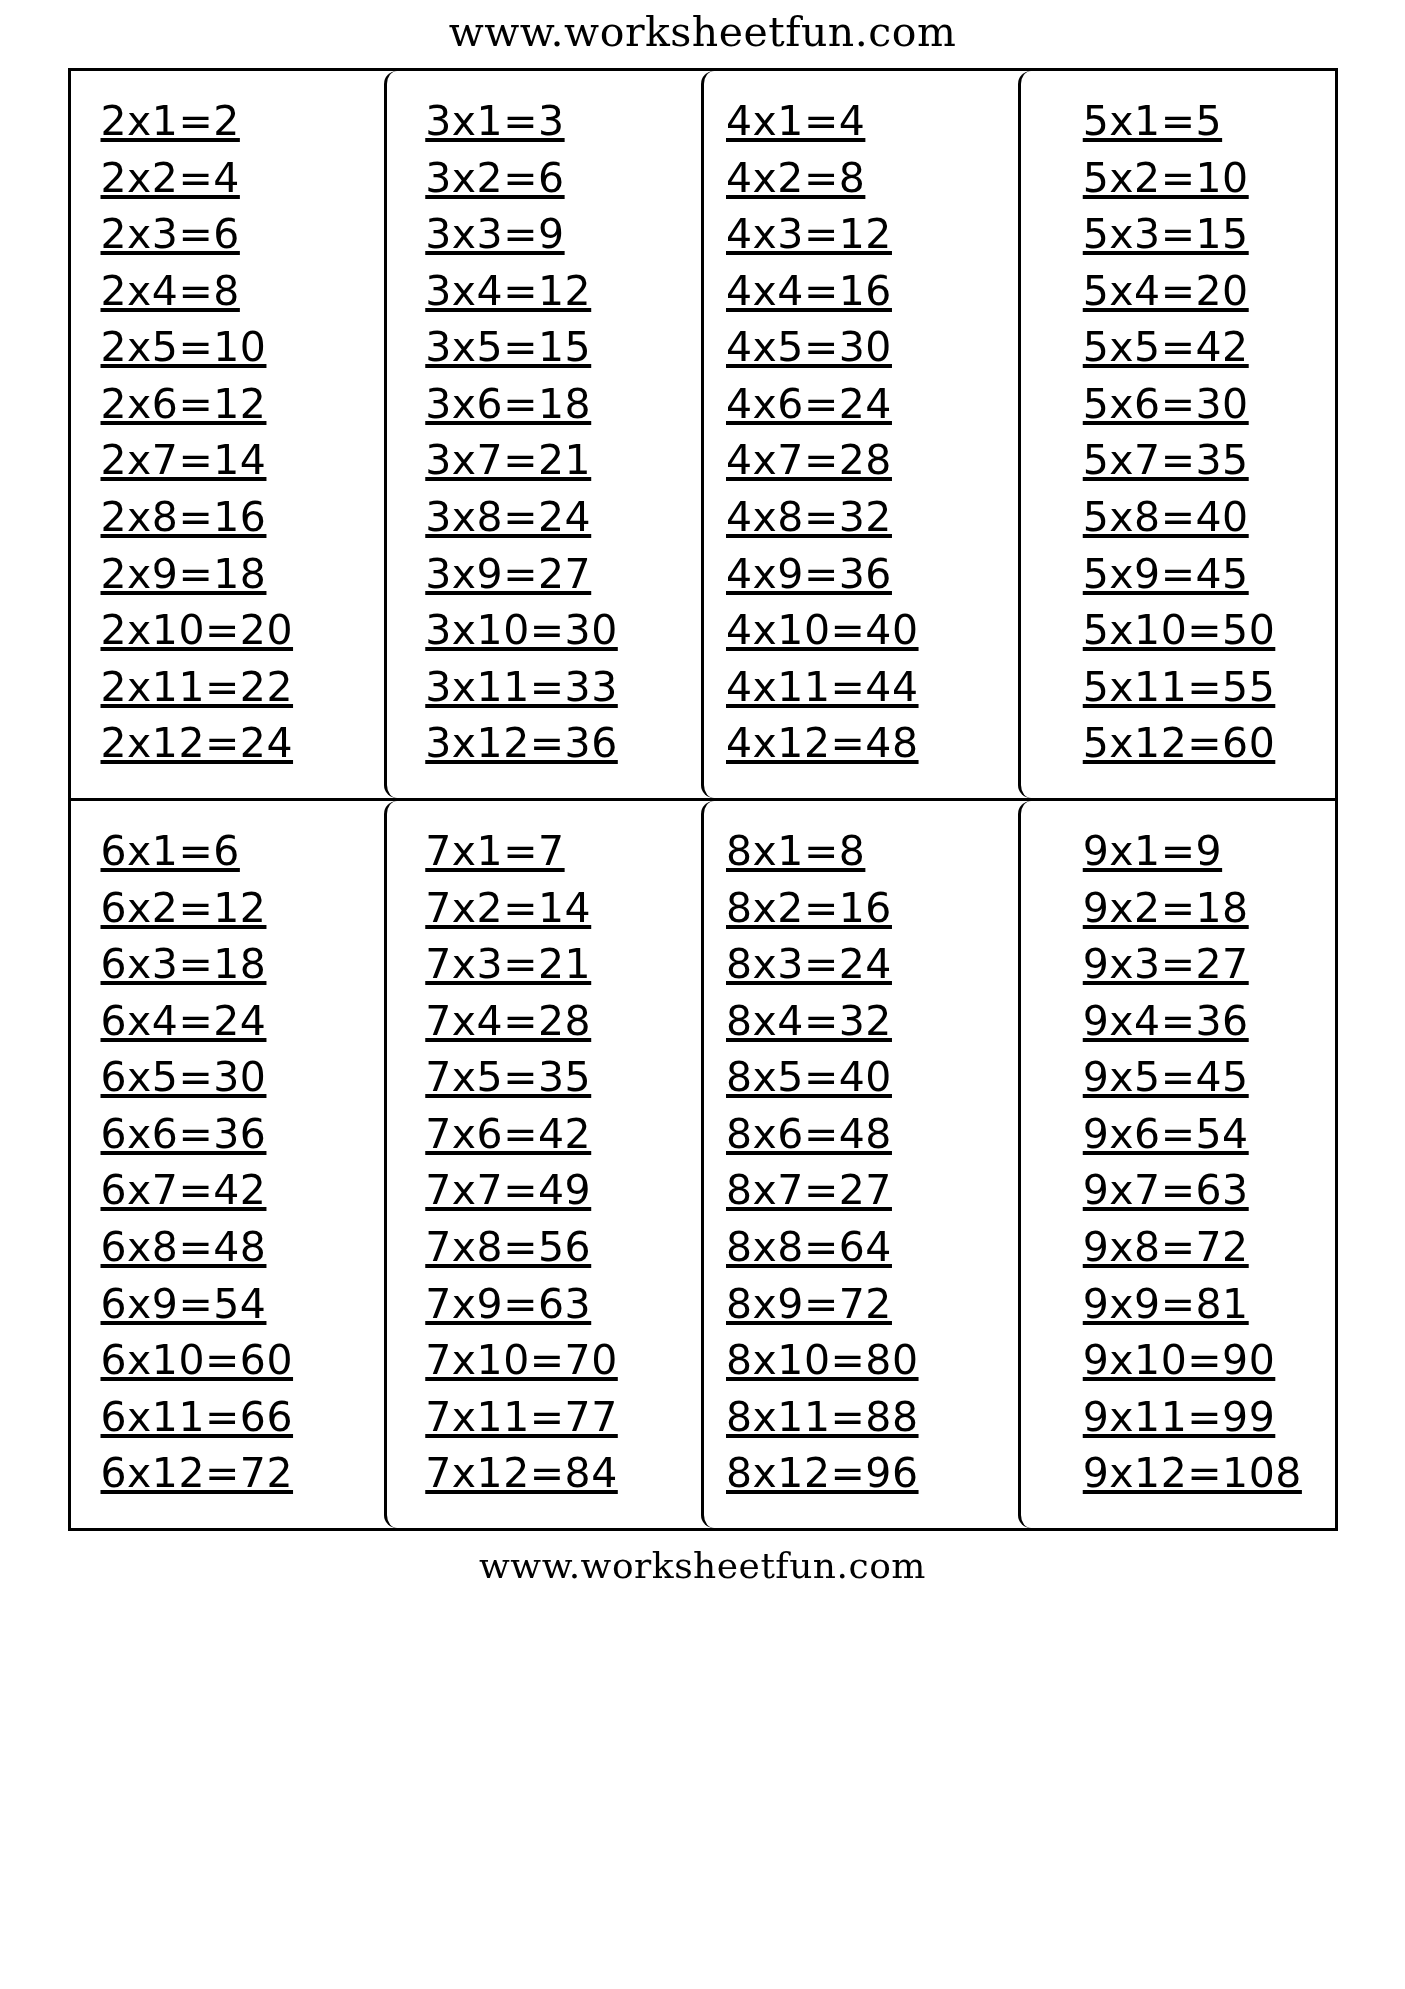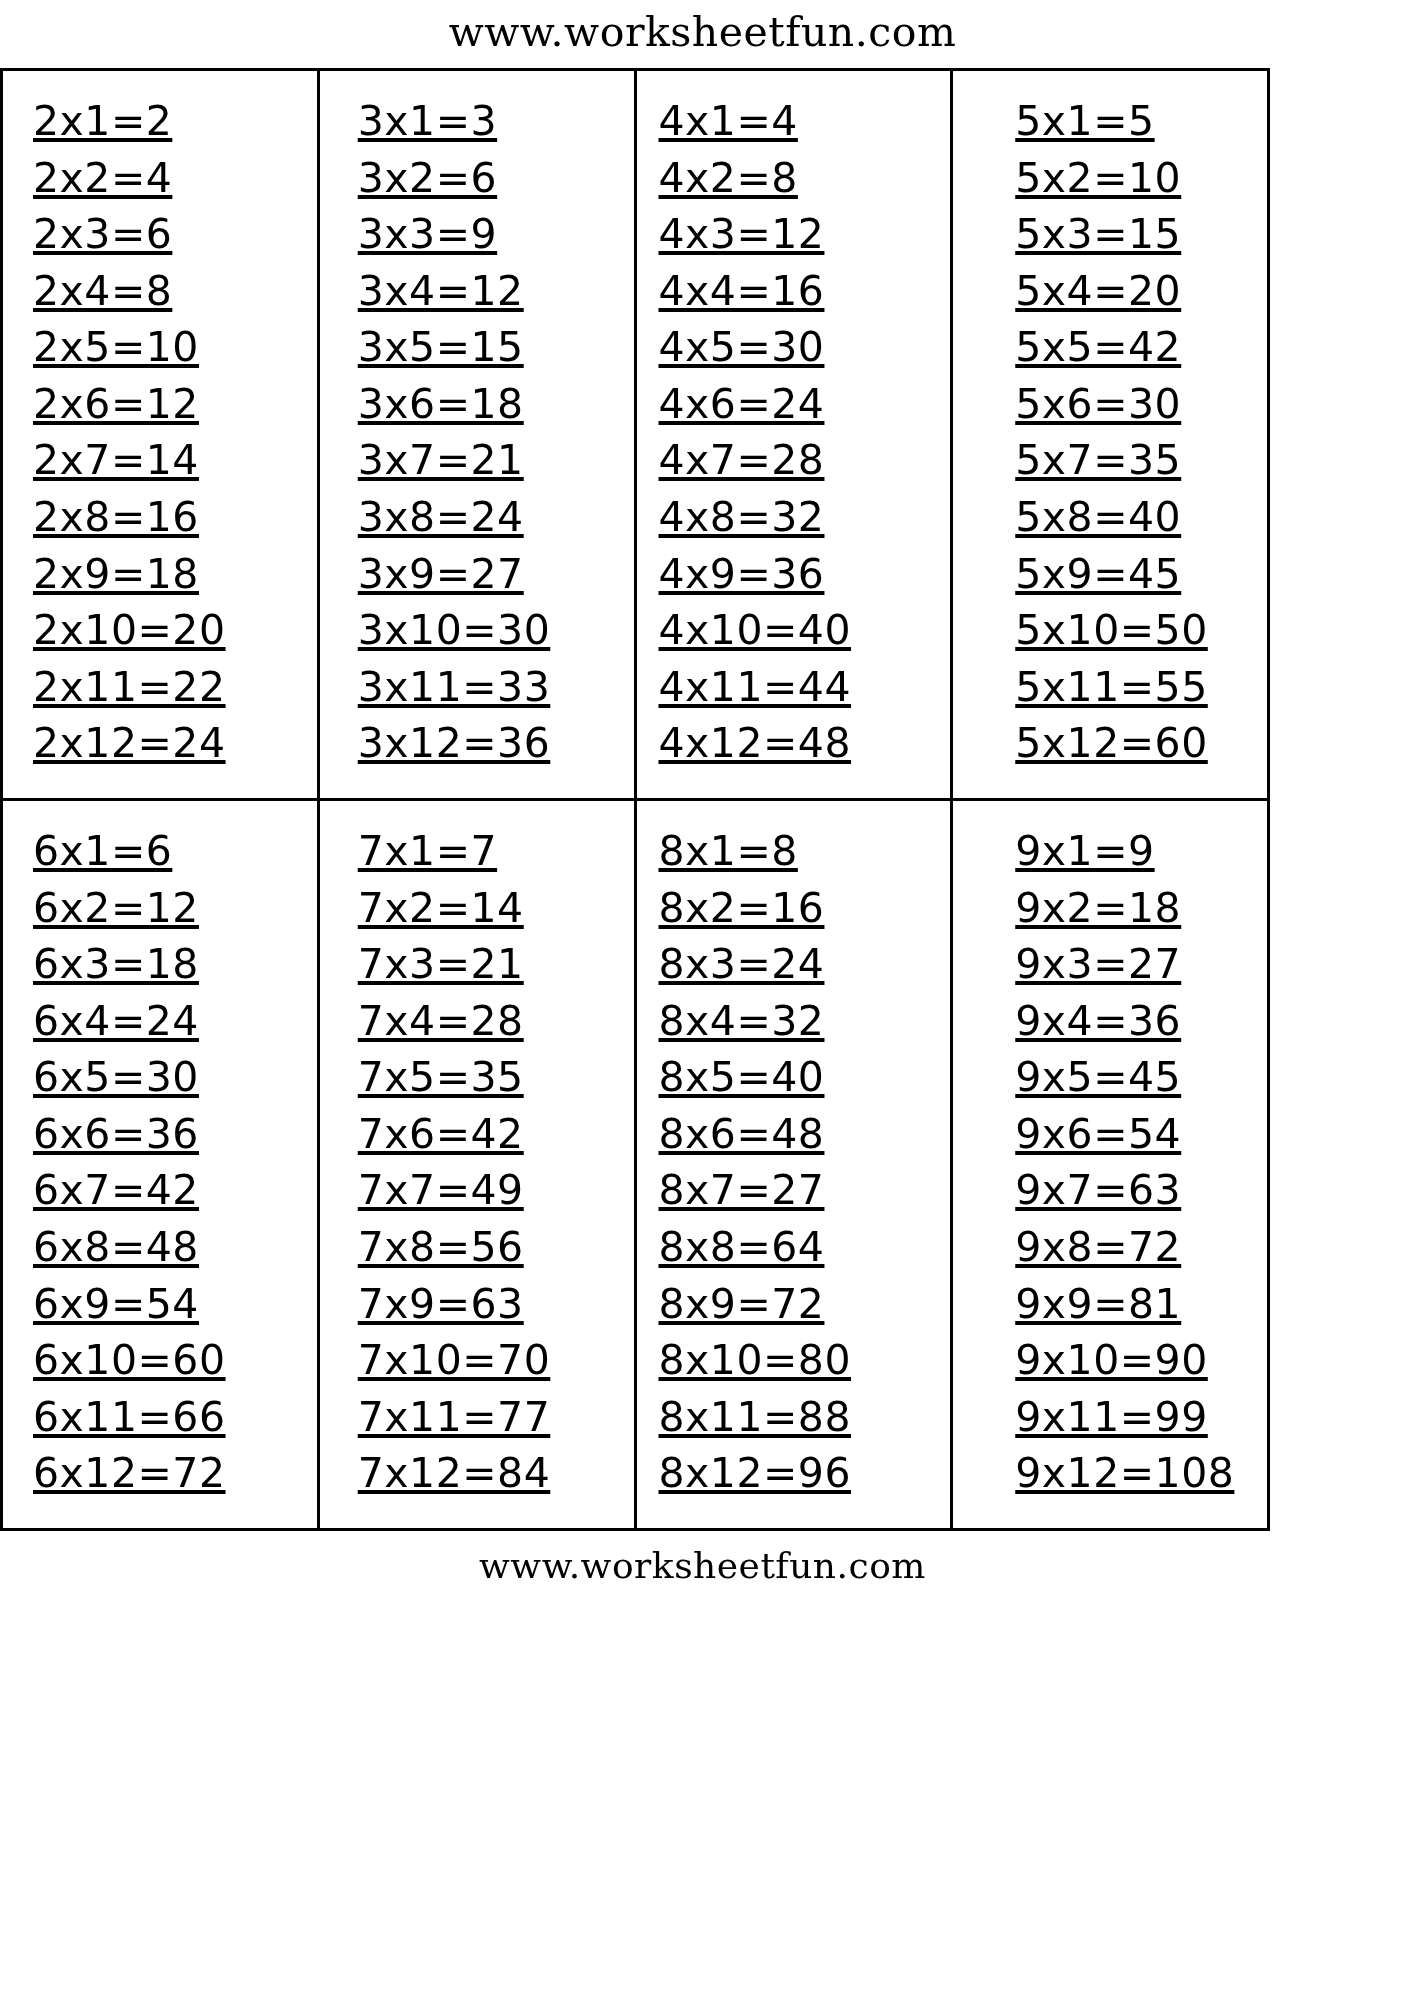--- a/index.html
+++ b/index.html
@@ -14,20 +14,21 @@
     color: #000000;
     position: relative;
     overflow: hidden;
   }
   .page {
     width: 1405px;
     height: 1710px;
     box-sizing: border-box;
     display: flex;
     flex-direction: column;
+    align-items: center;
   }
   .site-top {
     font-family: "DejaVu Serif", serif;
     font-size: 41px;
     letter-spacing: 0.5px;
     margin-top: 8px;
     margin-bottom: 12px;
     text-align: center;
     width: 100%;
   }
@@ -51,20 +52,21 @@
   .band + .band {
     border-top: 3px solid #000;
   }
   .col {
     flex: 1 1 0;
     box-sizing: border-box;
     padding: 22px 0 26px 0;
   }
   .col + .col {
     border-left: 3px solid #000;
+    border-radius: 13px;
   }
   .col-inner {
     padding-left: 34px;
     text-decoration: underline;
   }
   .line {
     font-size: 41px;
     line-height: 1.38;
     white-space: pre;
     letter-spacing: 0.5px;

